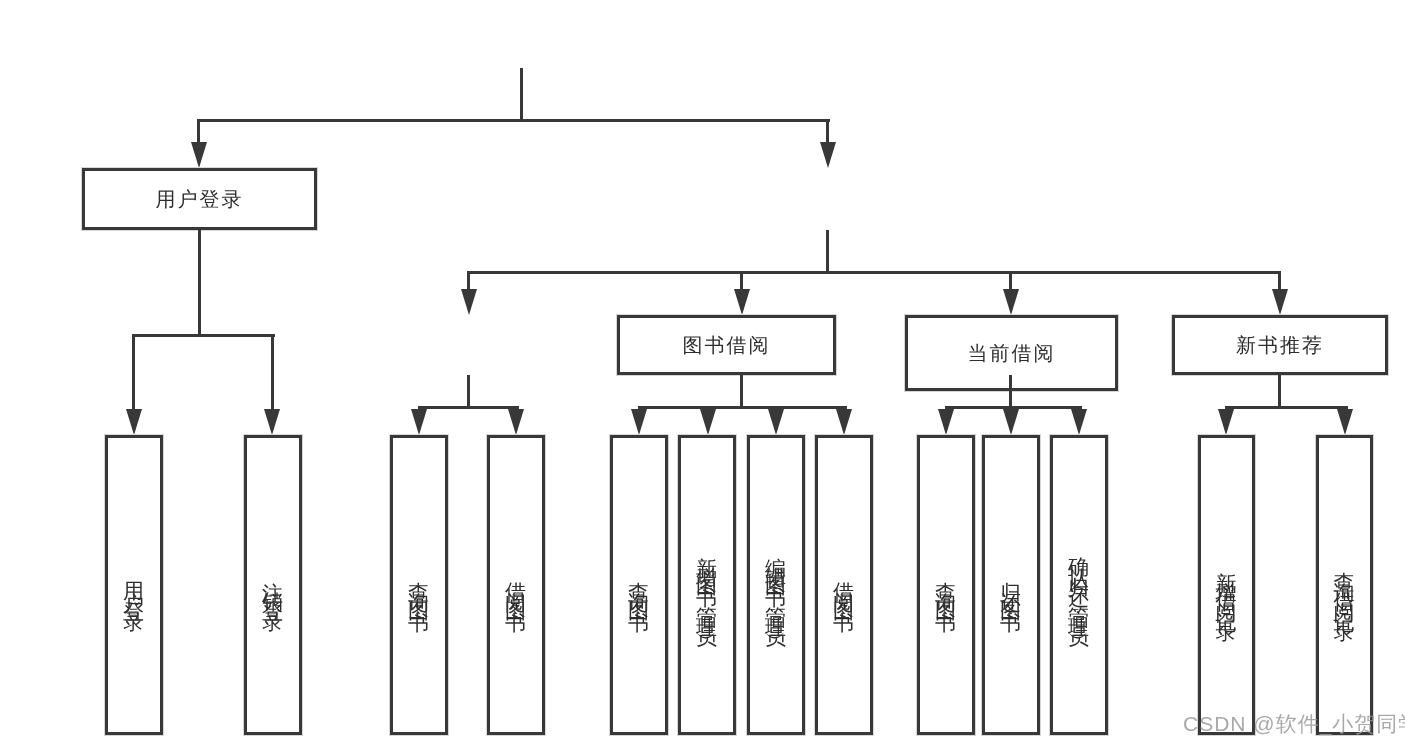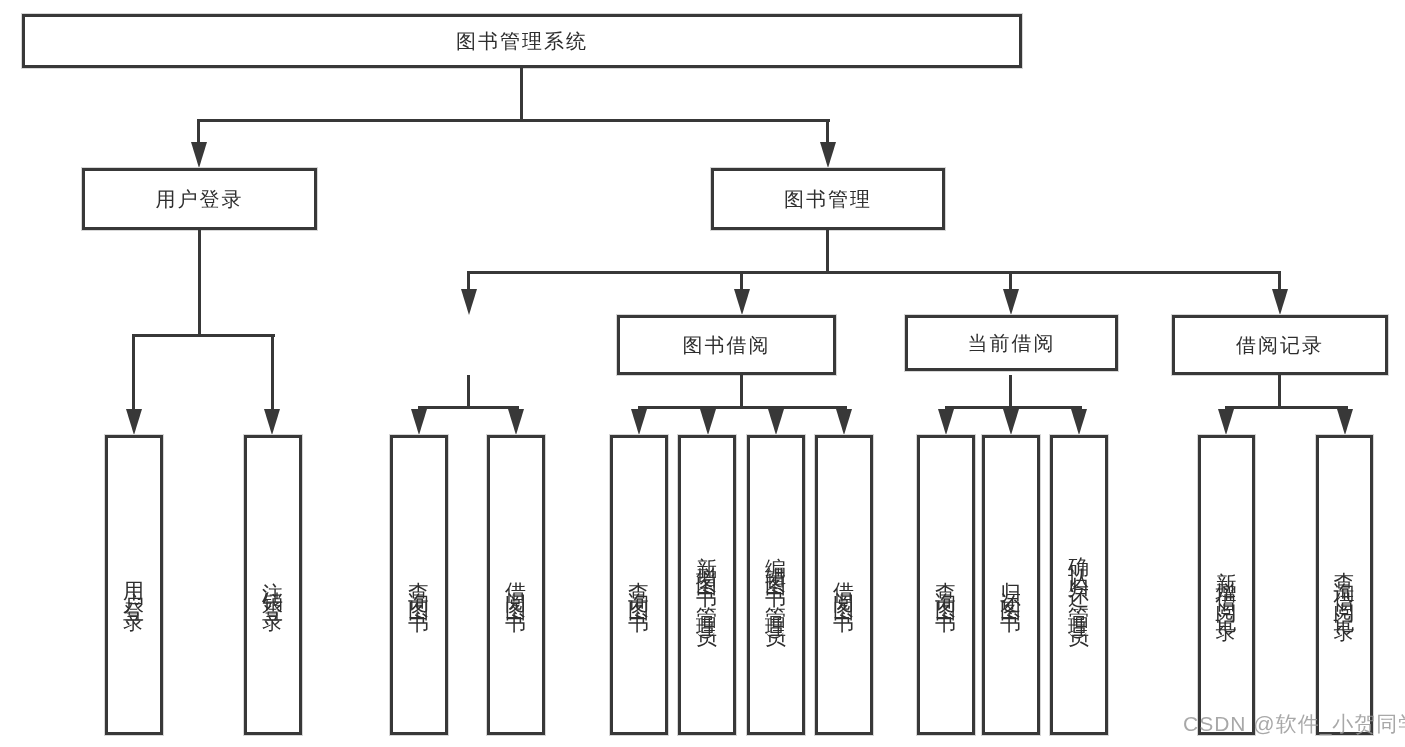--- a/index.html
+++ b/index.html
@@ -55,36 +55,30 @@
     letter-spacing:1px;
     white-space:nowrap;
     z-index:10;
   }
 </style>
 </head>
 <body>
 
 <div class="canvas">
 
-  <div class="box" style="left:22px;top:14px;width:1000px;height:54px">
-    <span class="htext">图书管理系统</span>
-  </div>
 
   <div class="vline" style="left:520px;top:68px;height:53px"></div>
   <div class="hline" style="left:199px;top:119px;width:631px"></div>
   <div class="vline" style="left:197px;top:119px;height:25px"></div>
   <div class="arrow" style="left:191px;top:142px"></div>
   <div class="vline" style="left:826px;top:119px;height:25px"></div>
   <div class="arrow" style="left:820px;top:142px"></div>
 
   <div class="box" style="left:82px;top:168px;width:235px;height:62px">
     <span class="htext">用户登录</span>
-  </div>
-  <div class="box" style="left:711px;top:168px;width:234px;height:62px">
-    <span class="htext">图书管理</span>
   </div>
 
   <div class="vline" style="left:198px;top:230px;height:106px"></div>
   <div class="hline" style="left:133px;top:334px;width:142px"></div>
   <div class="vline" style="left:132px;top:334px;height:77px"></div>
   <div class="arrow" style="left:126px;top:409px"></div>
   <div class="vline" style="left:271px;top:334px;height:77px"></div>
   <div class="arrow" style="left:264px;top:409px"></div>
 
   <div class="vline" style="left:826px;top:230px;height:43px"></div>
@@ -94,25 +88,25 @@
   <div class="vline" style="left:740px;top:271px;height:20px"></div>
   <div class="arrow" style="left:734px;top:289px"></div>
   <div class="vline" style="left:1009px;top:271px;height:20px"></div>
   <div class="arrow" style="left:1003px;top:289px"></div>
   <div class="vline" style="left:1278px;top:271px;height:20px"></div>
   <div class="arrow" style="left:1272px;top:289px"></div>
 
   <div class="box" style="left:617px;top:315px;width:219px;height:60px">
     <span class="htext">图书借阅</span>
   </div>
-  <div class="box" style="left:905px;top:315px;width:213px;height:56px">
+  <div class="box" style="left:905px;top:315px;width:213px;height:76px">
     <span class="htext">当前借阅</span>
   </div>
   <div class="box" style="left:1172px;top:315px;width:216px;height:60px">
-    <span class="htext">借阅记录</span>
+    <span class="htext">新书推荐</span>
   </div>
 
   <div class="vline" style="left:467px;top:375px;height:34px"></div>
   <div class="hline" style="left:418px;top:406px;width:101px"></div>
   <div class="arrow" style="left:411px;top:409px"></div>
   <div class="arrow" style="left:508px;top:409px"></div>
 
   <div class="vline" style="left:740px;top:375px;height:34px"></div>
   <div class="hline" style="left:638px;top:406px;width:209px"></div>
   <div class="arrow" style="left:631px;top:409px"></div>

